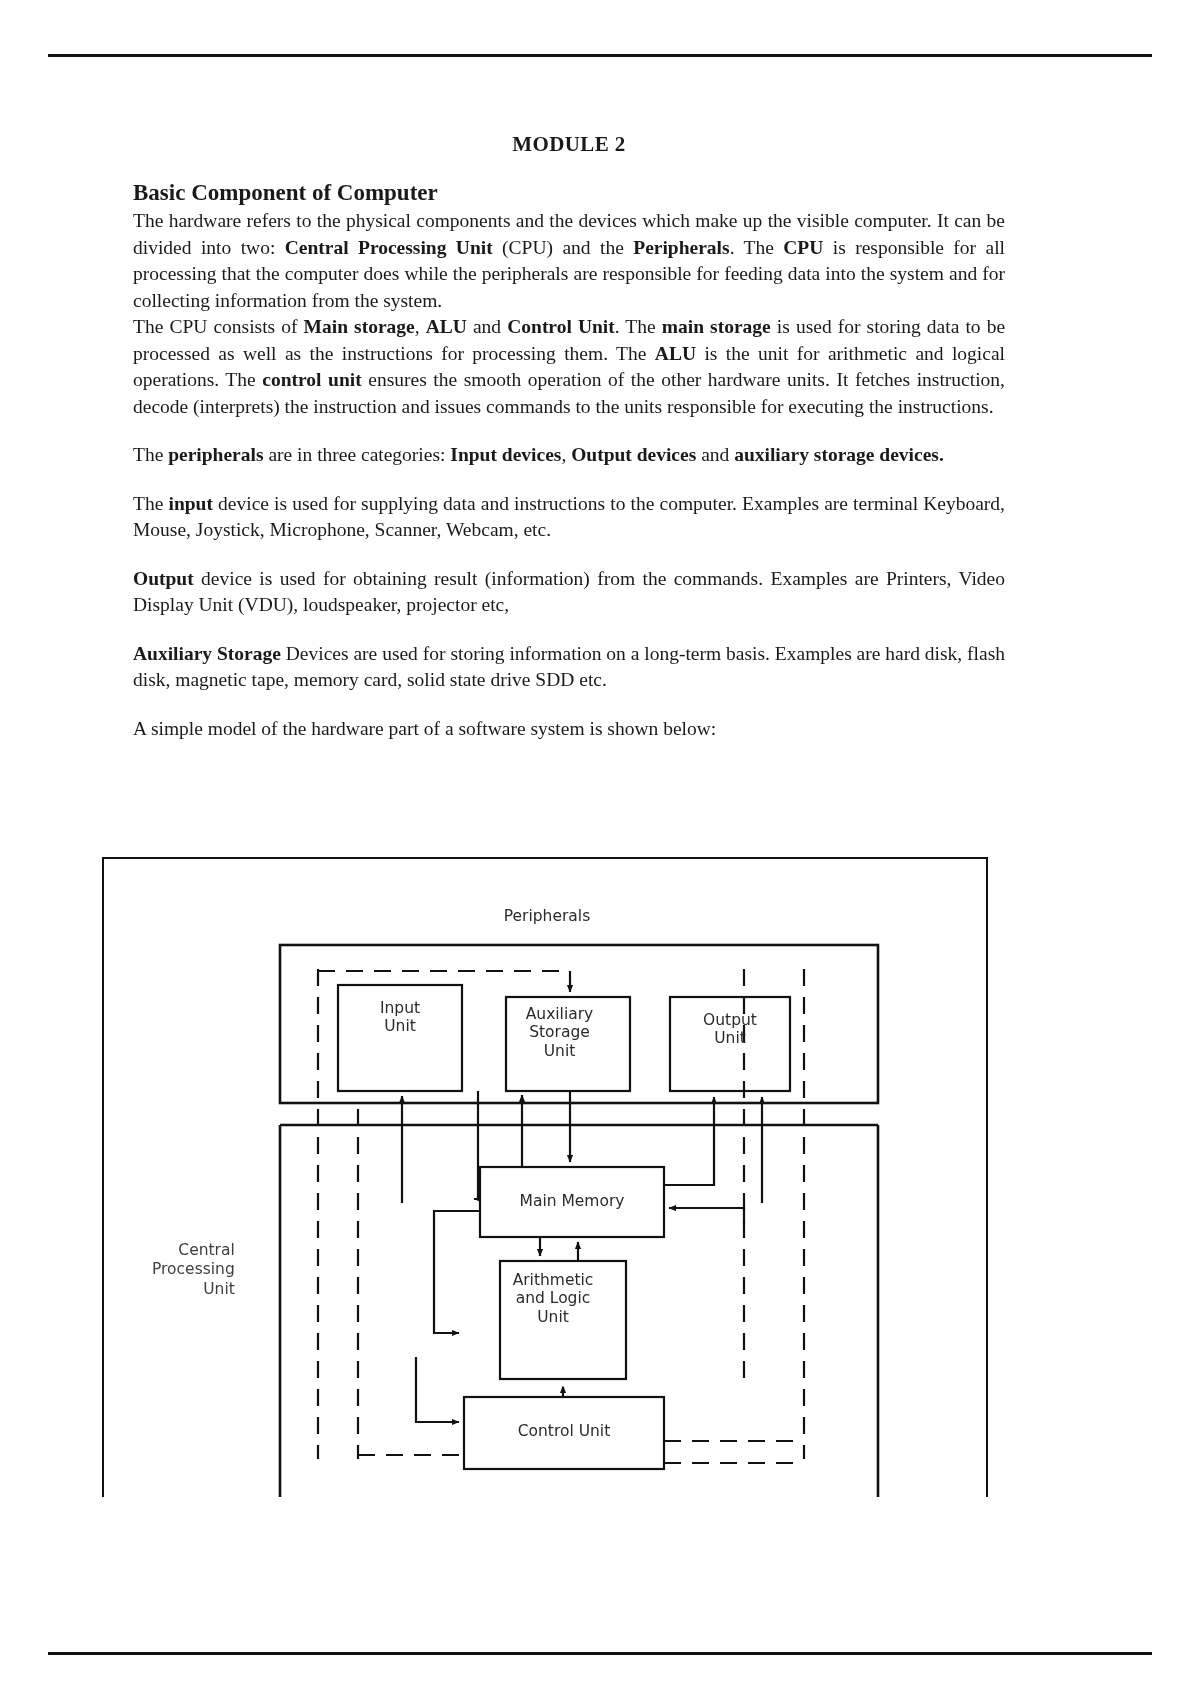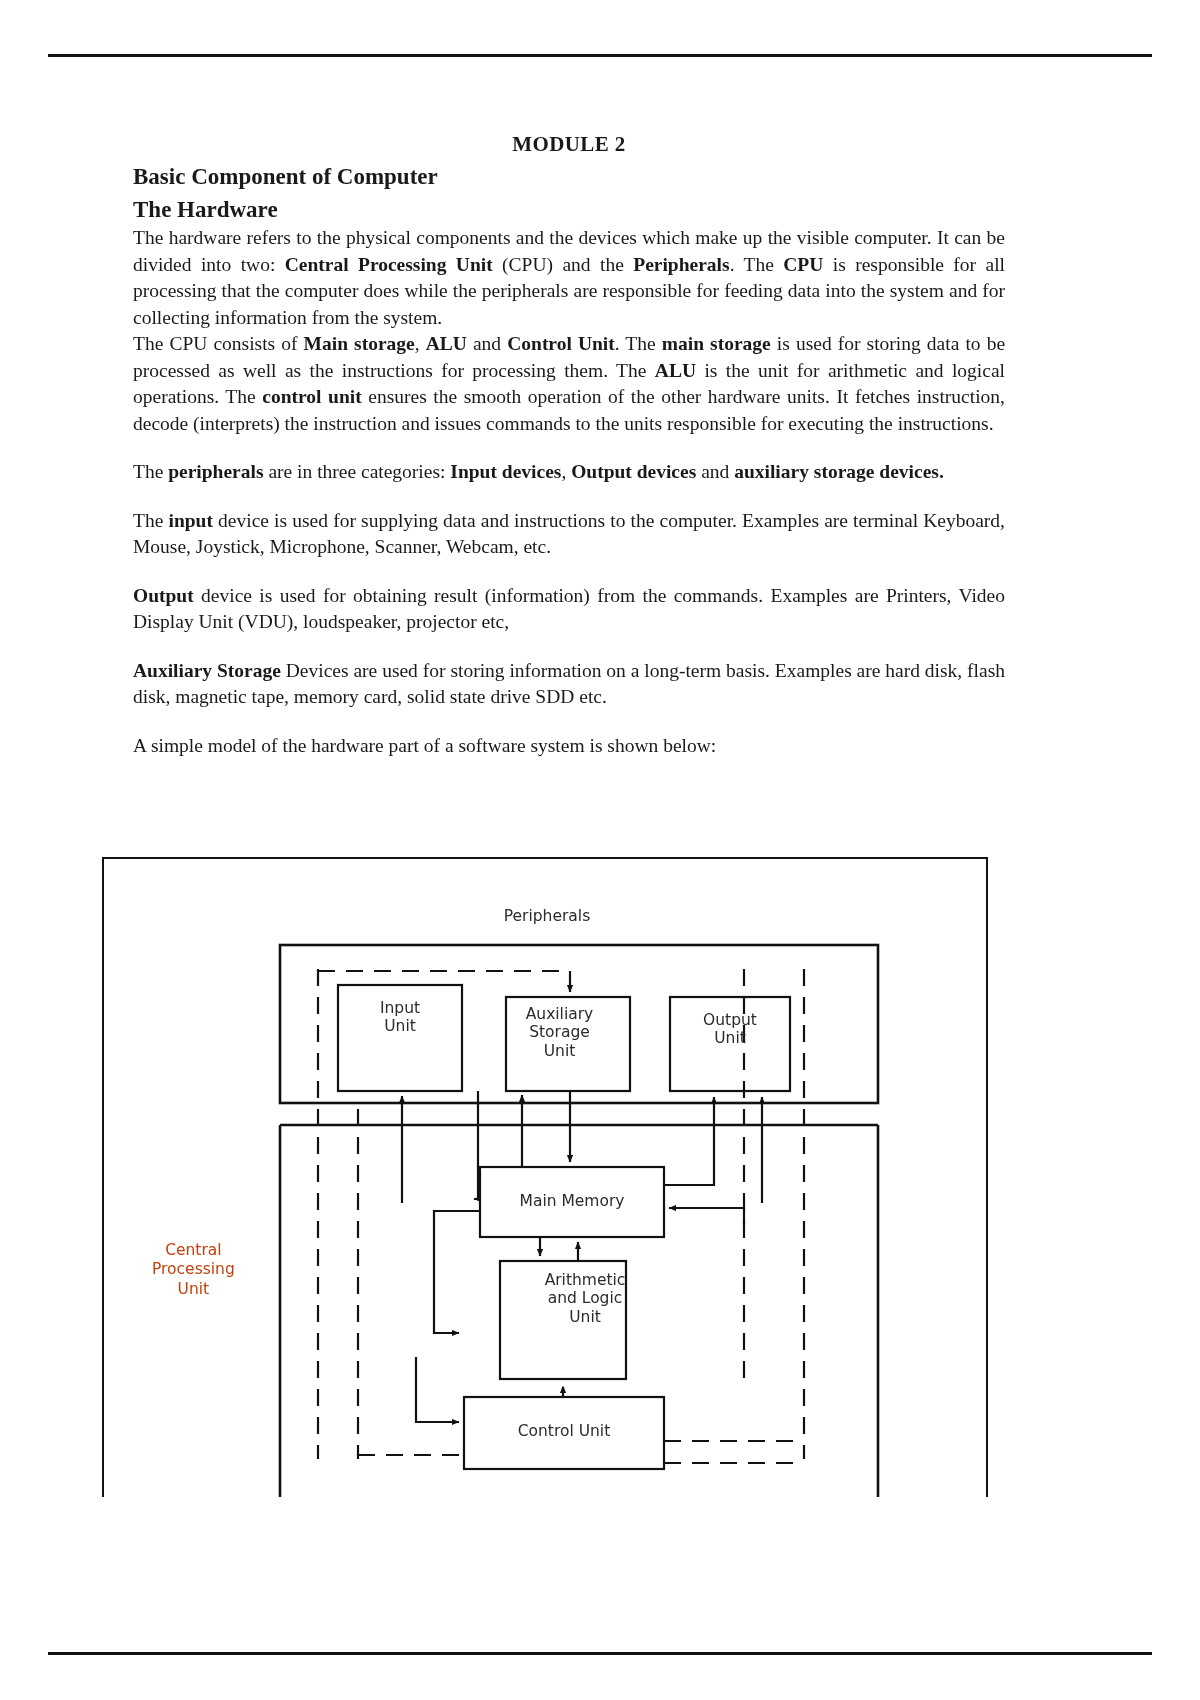--- a/index.html
+++ b/index.html
@@ -37,21 +37,21 @@
     text-align: center;
     font-size: 21px;
     font-weight: bold;
     letter-spacing: 0.4px;
     margin: 0 0 6px 0;
     font-family: "Liberation Serif", "DejaVu Serif", serif;
   }
   h2.sec {
     font-size: 23px;
     font-weight: bold;
-    margin: 6px 0 2px 0;
+    margin: 22px 0 2px 0;
     line-height: 1.18;
   }
   p.body {
     font-size: 19.5px;
     line-height: 1.36;
     margin: 0 0 0 0;
     text-align: justify;
     text-justify: inter-word;
   }
   p.gap { margin-top: 22px; }
@@ -80,42 +80,41 @@
     line-height: 1.18;
     white-space: pre-line;
     pointer-events: none;
   }
   .box-label { font-size: 15.5px; }
   .cpu-label {
     position: absolute;
     left: 48px;
     top: 382px;
     font-size: 15.5px;
-    color: #c2410c;
+    color: #404040;
     line-height: 1.25;
-    text-align: center;
+    text-align: right;
     white-space: pre-line;
   }
 </style>
 </head>
 <body>
 
 <div class="page">
 
   <div class="hrule top"></div>
   <div class="hrule bottom"></div>
 
   <div class="content">
 
     <div class="module-title">MODULE 2</div>
 
     <h2 class="sec">Basic Component of Computer</h2>
 
 
-    <h2 class="sec">The Hardware</h2>
 
     <p class="body"><span>The hardware refers to the physical components and the devices which make up the visible computer. It can be divided into two: </span><b>Central Processing Unit</b><span> (CPU) and the </span><b>Peripherals</b><span>.  The </span><b>CPU</b><span> is responsible for all processing that the computer does while the peripherals are responsible for feeding data into the system and for collecting information from the system.</span></p>
 
     <p class="body"><span>The CPU consists of </span><b>Main storage</b><span>, </span><b>ALU</b><span> and </span><b>Control Unit</b><span>.  The </span><b>main storage</b><span> is used for storing data to be processed as well as the instructions for processing them.  The </span><b>ALU</b><span> is the unit for arithmetic and logical operations.  The </span><b>control unit</b><span> ensures the smooth operation of the other hardware units.  It fetches instruction, decode (interprets) the instruction and issues commands to the units responsible for executing the instructions.</span></p>
 
     <p class="body gap"><span>The </span><b>peripherals</b><span> are in three categories: </span><b>Input devices</b><span>, </span><b>Output devices</b><span> and </span><b>auxiliary storage devices.</b></p>
 
     <p class="body gap"><span>The </span><b>input</b><span> device is used for supplying data and instructions to the computer. Examples are terminal Keyboard, Mouse, Joystick, Microphone, Scanner, Webcam, etc.</span></p>
 
     <p class="body gap"><b>Output</b><span> device is used for obtaining result (information) from the commands. Examples are Printers, Video Display Unit (VDU), loudspeaker, projector etc,</span></p>
@@ -201,21 +200,21 @@
 
     <div class="fig-label box-label" style="left:402px; top:146px; width:107px;text-align:center;">Auxiliary
 Storage
 Unit</div>
 
     <div class="fig-label box-label" style="left:566px; top:152px; width:120px;">Output
 Unit</div>
 
     <div class="fig-label box-label" style="left:376px; top:333px; width:184px;">Main Memory</div>
 
-    <div class="fig-label box-label" style="left:396px; top:412px; width:106px;padding-left:32px;">Arithmetic
+    <div class="fig-label box-label" style="left:396px; top:412px; width:106px;">Arithmetic
 and Logic
 Unit</div>
 
     <div class="fig-label box-label" style="left:360px; top:563px; width:200px;">Control Unit</div>
 
     <div class="cpu-label">Central
 Processing
 Unit</div>
 
   </div>

